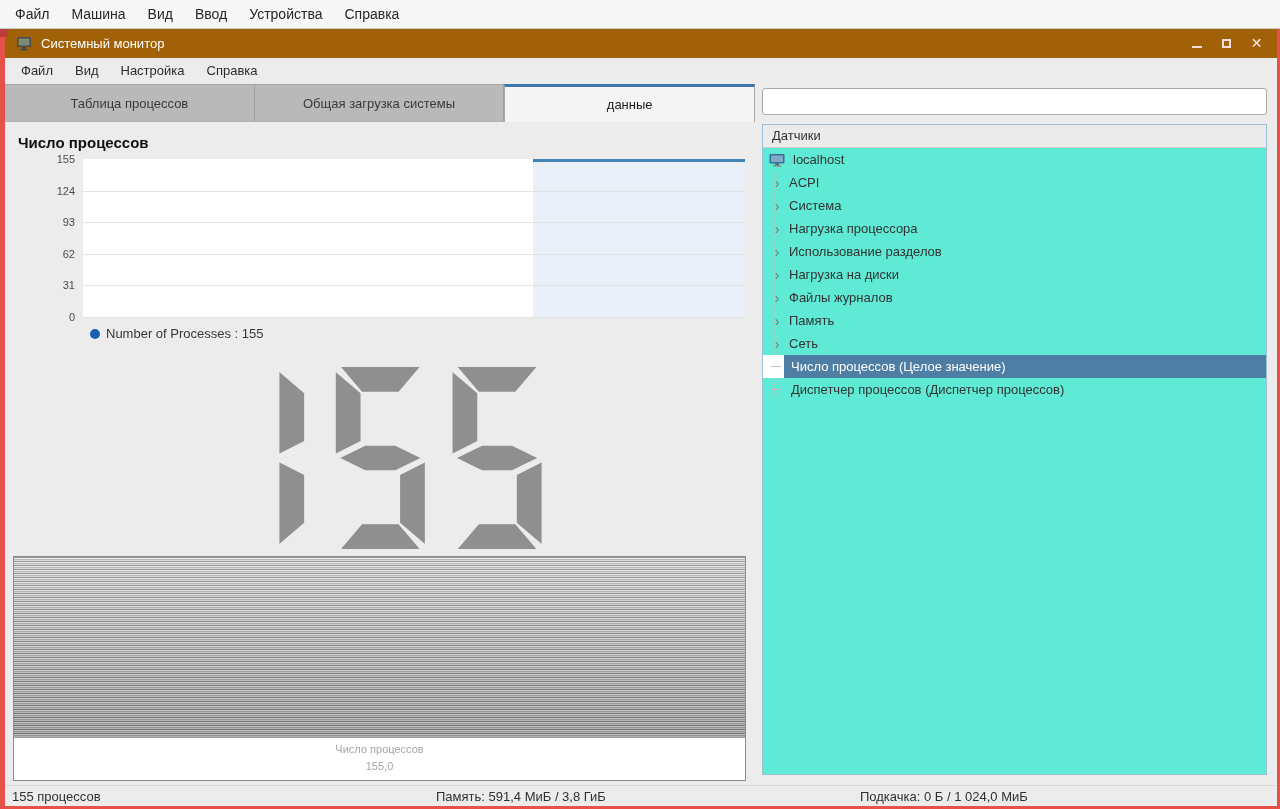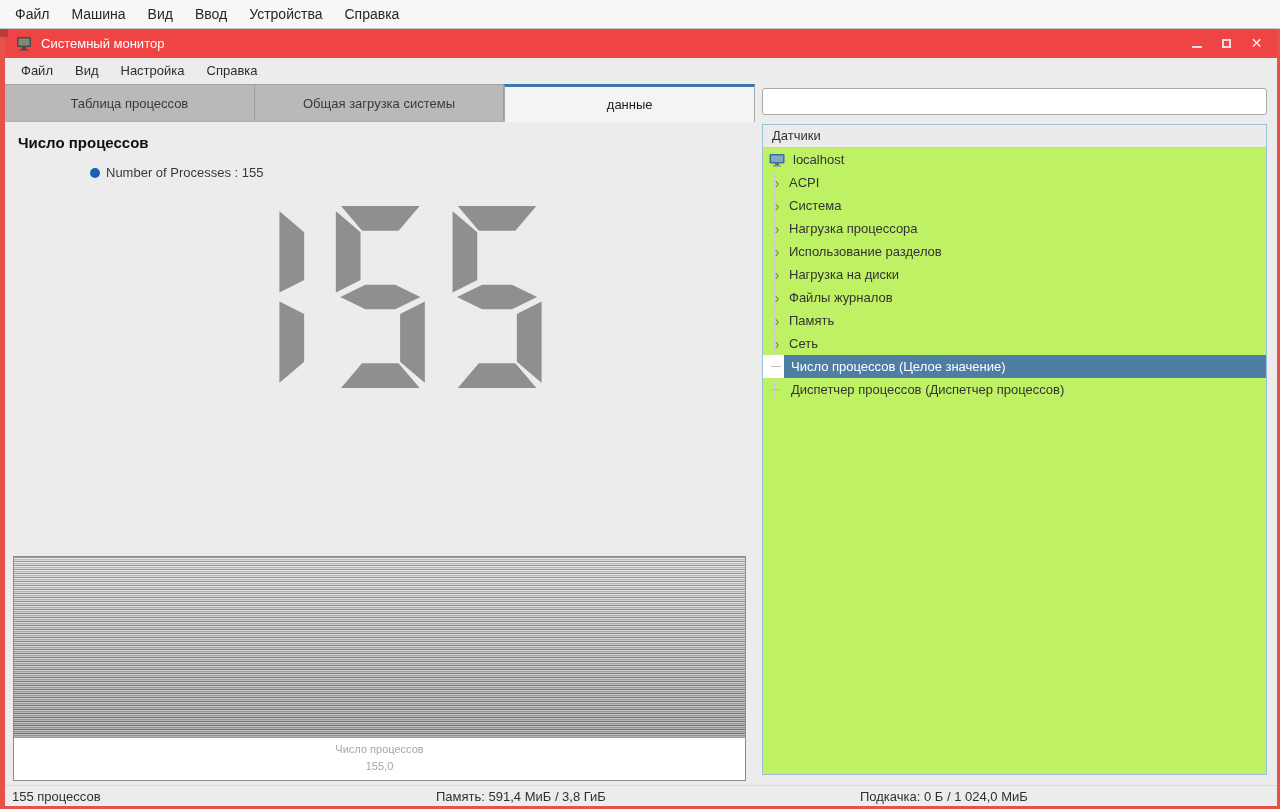--- a/index.html
+++ b/index.html
@@ -10,21 +10,21 @@
   .host-menubar { height:29px; background:#f7f7f7; border-bottom:1px solid #c9c9c9;
     display:flex; align-items:center; padding-left:4px; }
   .host-menubar .mi { padding:0 11px; font-size:14px; color:#262626; line-height:28px; cursor:default; }
 
   
   .window { position:relative; height:780px; background:#ececec;
     border-left:5px solid #e8504a; border-right:3px solid #e8504a; border-bottom:3px solid #e8504a;
     display:flex; flex-direction:column; }
   .corner-dot { position:absolute; left:-5px; top:0; width:8px; height:8px; background:#b93d39; z-index:5; }
 
-  .titlebar { height:29px; background:#ef4444; display:flex; align-items:center;
+  .titlebar { height:29px; background:#a16207; display:flex; align-items:center;
     padding:0 14px 0 11px; gap:9px; flex:0 0 auto; }
   .win-icon { width:16px; height:14px; flex:0 0 auto; }
   .titlebar .title { color:#fff; font-size:13px; }
   .win-controls { margin-left:auto; display:flex; gap:17px; align-items:center; }
   .wc { width:13px; height:13px; display:flex; align-items:center; justify-content:center; cursor:pointer; }
   .wc-min span { display:block; width:10px; height:2px; background:#f5dddd; margin-top:7px; }
   .wc-max span { display:block; width:9px; height:9px; border:2px solid #f5dddd; }
   .wc-close { color:#fbecec; font-size:14px; line-height:13px; }
 
   .app-menubar { height:26px; background:#ececec; display:flex; align-items:center; padding-left:5px; flex:0 0 auto; }
@@ -69,21 +69,21 @@
       repeating-linear-gradient(180deg,
         #7f7f7f 0px, #7f7f7f 1px,
         #e3e3e3 1px, #e3e3e3 2px,
         #a9a9a9 2px, #a9a9a9 3px,
         #cfcfcf 3px, #cfcfcf 4px); }
   .bar-label { padding:3px 0 6px; text-align:center; font-size:11px; color:#a6a6a6; line-height:1.5; }
 
   
   .search-input { height:27px; border:1px solid #a9a9a9; border-radius:3px; background:#fff;
     font:13px "Liberation Sans", sans-serif; padding:0 7px; margin-bottom:9px; width:100%; outline:none; }
-  .tree { flex:1; border:1px solid #9cc0d6; background:#bef264; display:flex; flex-direction:column; min-height:0; }
+  .tree { flex:1; border:1px solid #9cc0d6; background:#5eead4; display:flex; flex-direction:column; min-height:0; }
   .tree-header { height:23px; line-height:22px; padding-left:9px; background:#ebebeb;
     border-bottom:1px solid #cdcdcd; font-size:13px; color:#333; flex:0 0 auto; }
   .tree-body { flex:1; position:relative; padding-top:0; overflow:hidden; }
   .tree-body::before { content:""; position:absolute; left:11px; top:25px; height:224px;
     border-left:1px dotted #c6c6c6; }
   .trow { height:23px; display:flex; align-items:center; font-size:13px; color:#333; cursor:pointer;
     position:relative; }
   .host-row { padding-left:6px; gap:8px; }
   .host-row svg { width:16px; height:14px; flex:0 0 auto; }
   .branch-row { padding-left:5px; }
@@ -144,20 +144,38 @@
     <div class="left-col">
       <div class="tabbar">
         <div class="tab">Таблица процессов</div>
         <div class="tab">Общая загрузка системы</div>
         <div class="tab active">данные</div>
       </div>
 
       <div class="worksheet">
         <div class="ws-title">Число процессов</div>
 
+        <div class="chart-row">
+          <div class="yticks">
+            <div class="tick" style="top:0%">155</div>
+            <div class="tick" style="top:20%">124</div>
+            <div class="tick" style="top:40%">93</div>
+            <div class="tick" style="top:60%">62</div>
+            <div class="tick" style="top:80%">31</div>
+            <div class="tick" style="top:100%">0</div>
+          </div>
+          <div class="plot">
+            <div class="plot-fill"></div>
+            <div class="gridline" style="top:20%"></div>
+            <div class="gridline" style="top:40%"></div>
+            <div class="gridline" style="top:60%"></div>
+            <div class="gridline" style="top:80%"></div>
+            <div class="gridline" style="top:100%"></div>
+          </div>
+        </div>
 
         <div class="legend">
           <span class="legend-dot"></span>
           <span class="legend-label">Number of Processes : 155</span>
         </div>
 
         <div class="lcd-wrap" id="lcd"><svg width="267" height="186" viewBox="-1 -1 269 188">
               <polygon points="0,4 27,27 27,76.5 0,90" fill="#8f8f8f" stroke="#ececec" stroke-width="2"></polygon>
               <polygon points="0,96 27,109.5 27,159 0,182" fill="#8f8f8f" stroke="#ececec" stroke-width="2"></polygon>
               <polygon points="61,0 145,0 122,27 84,27" fill="#8f8f8f" stroke="#ececec" stroke-width="2"></polygon>

